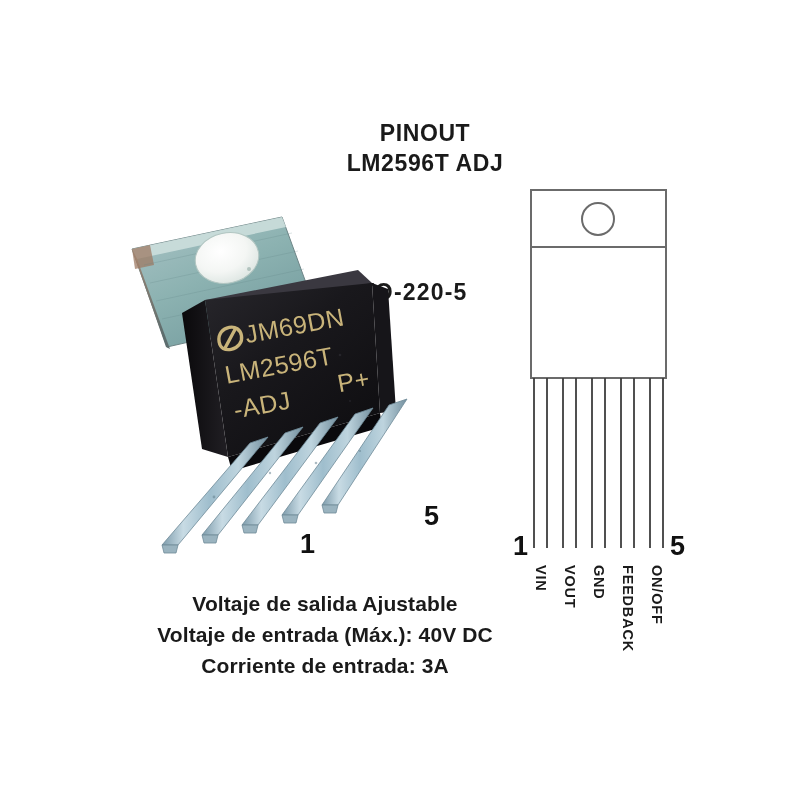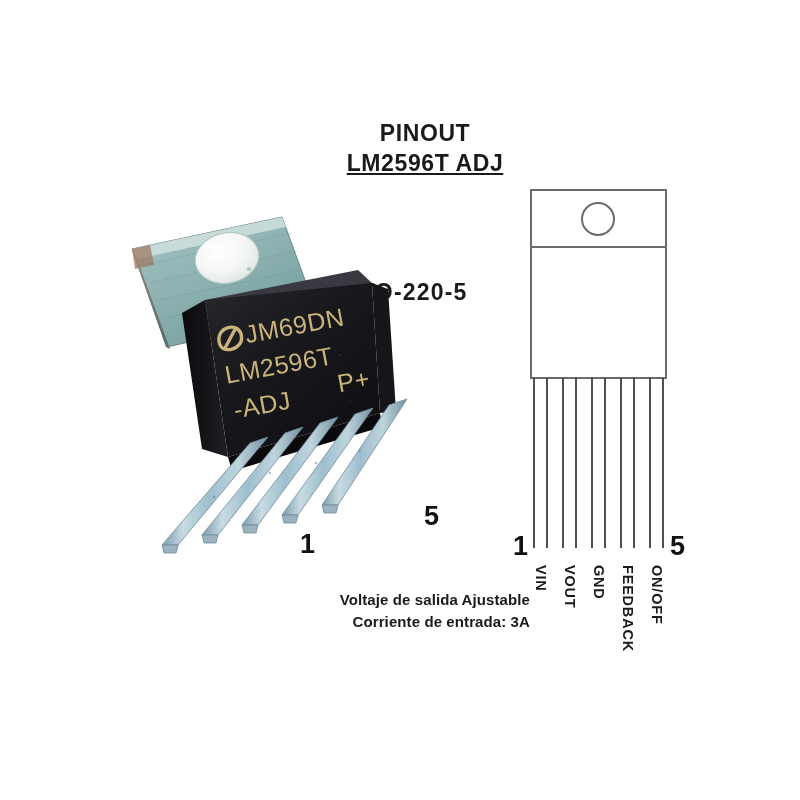--- a/index.html
+++ b/index.html
@@ -31,42 +31,42 @@
     top: 118px;
     width: 250px;
     text-align: center;
     color: #1a1a1a;
     font-weight: bold;
     font-size: 23px;
     letter-spacing: 0.6px;
     line-height: 1.32;
   }
   .title-line1 { display: block; }
-  .title-line2 { display: block; text-decoration: underline; }
+  .title-line2 { display: block; }
 
   .package-label {
     position: absolute;
     left: 360px;
     top: 279px;
     font-size: 23px;
     font-weight: bold;
     color: #1a1a1a;
     letter-spacing: 1.2px;
     white-space: nowrap;
   }
 
   .spec-block {
     position: absolute;
     left: 120px;
     top: 589px;
     width: 410px;
-    text-align: right;
-    color: #1a1a1a;
-    font-weight: bold;
-    font-size: 15px;
+    text-align: center;
+    color: #1a1a1a;
+    font-weight: bold;
+    font-size: 21px;
     line-height: 1.47;
     letter-spacing: 0.1px;
   }
   .spec-block span { display: block; white-space: nowrap; }
 
   
   .photo {
     position: absolute;
     left: 110px;
     top: 205px;
@@ -283,16 +283,17 @@
   <div class="sch-pin-num sch-pin-5">5</div>
 
   <div class="sch-pin-label" style="left:548px;">VIN</div>
   <div class="sch-pin-label" style="left:577px;">VOUT</div>
   <div class="sch-pin-label" style="left:606px;">GND</div>
   <div class="sch-pin-label" style="left:635px;">FEEDBACK</div>
   <div class="sch-pin-label" style="left:664px;">ON/OFF</div>
 
   <div class="spec-block">
     <span>Voltaje de salida Ajustable</span>
+    <span>Voltaje de entrada (Máx.): 40V DC</span>
     <span>Corriente de entrada: 3A</span>
   </div>
 
 </div>
 
 </body></html>

